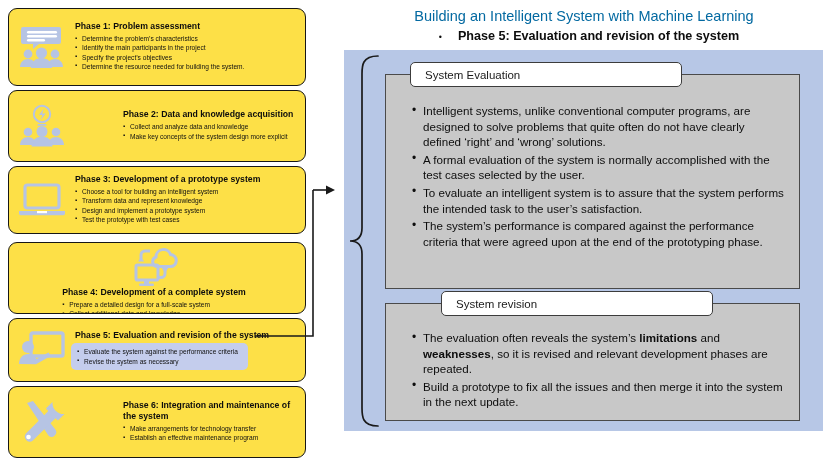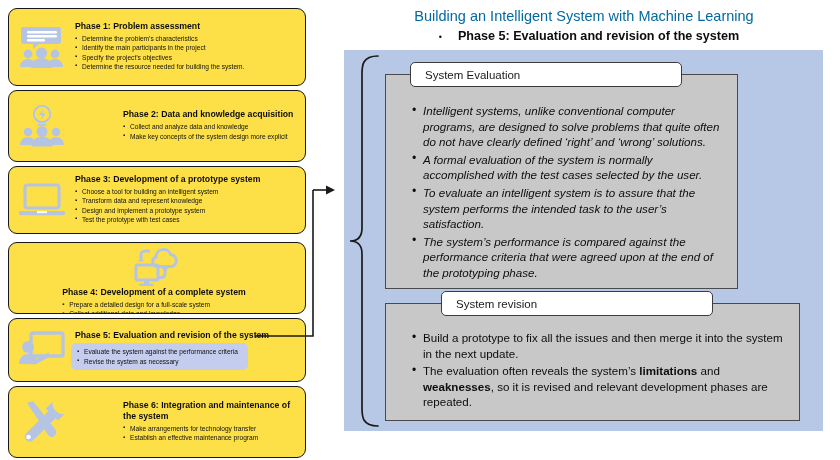--- a/index.html
+++ b/index.html
@@ -155,21 +155,21 @@
     pointer-events: none;
   }
 
   
   .content-box {
     position: absolute;
     box-sizing: border-box;
     background: #c8c8c8;
     border: 1.2px solid #4a4a4a;
   }
-  #box-evaluation { left: 385px; top: 74px; width: 353px; height: 215px; font-style: italic; }
+  #box-evaluation { left: 385px; top: 74px; width: 415px; height: 215px; }
   #box-revision   { left: 385px; top: 303px; width: 415px; height: 118px; }
 
   .box-label {
     position: absolute;
     box-sizing: border-box;
     background: #ffffff;
     border: 1.2px solid #3c3c3c;
     border-radius: 5px;
     display: flex;
     align-items: center;
@@ -375,19 +375,19 @@
     <li><span>Intelligent systems, unlike conventional computer programs, are designed to solve problems that quite often do not have clearly defined ‘right’ and ‘wrong’ solutions.</span></li>
     <li><span>A formal evaluation of the system is normally accomplished with the test cases selected by the user.</span></li>
     <li><span>To evaluate an intelligent system is to assure that the system performs the intended task to the user’s satisfaction.</span></li>
     <li><span>The system’s performance is compared against the performance criteria that were agreed upon at the end of the prototyping phase.</span></li>
   </ul>
 </div>
 <div class="box-label" id="label-evaluation">System Evaluation</div>
 
 <div class="content-box" id="box-revision">
   <ul class="box-bullets">
-    <li><span>Build a prototype to fix all the issues and then merge it into the system in the next update.</span></li>
     <li>
       <span>The evaluation often reveals the system’s </span><b>limitations</b><span> and </span><b>weaknesses</b><span>, so it is revised and relevant development phases are repeated.</span>
     </li>
+    <li><span>Build a prototype to fix all the issues and then merge it into the system in the next update.</span></li>
   </ul>
 </div>
 <div class="box-label" id="label-revision">System revision</div>
 
 </body></html>

